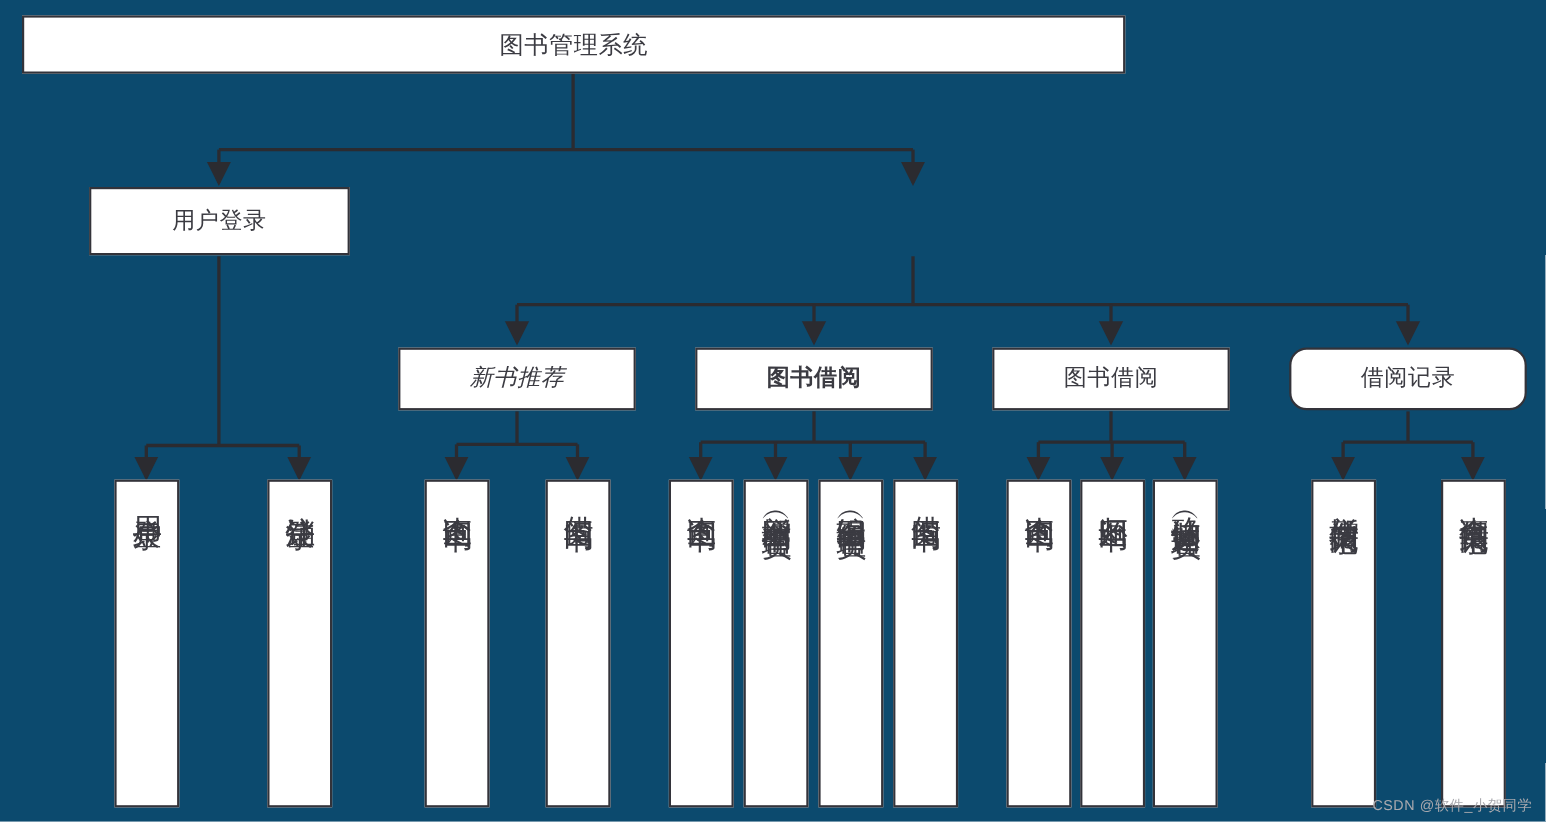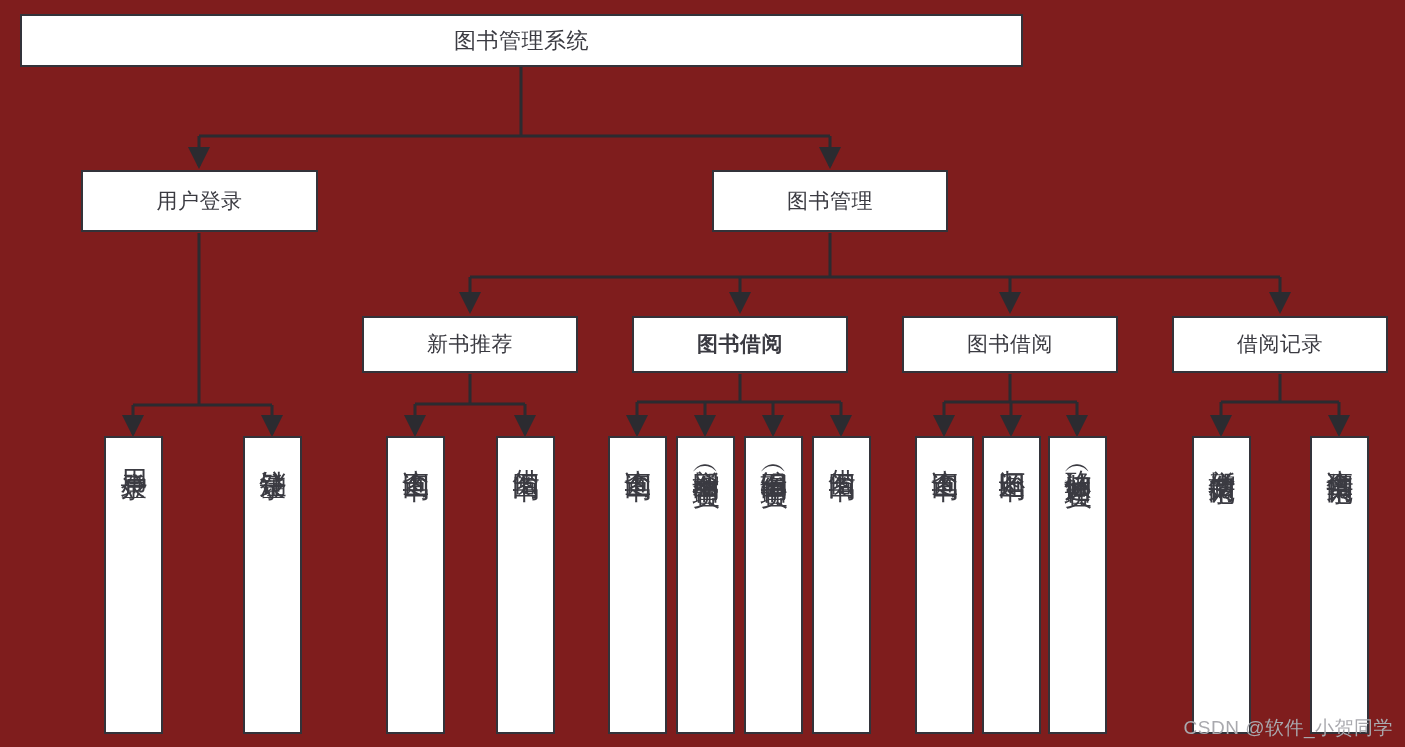--- a/index.html
+++ b/index.html
@@ -7,21 +7,21 @@
     padding: 0;
     background: #ffffff;
   }
   body {
     font-family: "Liberation Sans", "DejaVu Sans", sans-serif;
   }
   #canvas {
     position: relative;
     width: 1405px;
     height: 747px;
-    background: #7f1d1d;
+    background: #0c4a6e;
     overflow: hidden;
   }
   #edges {
     position: absolute;
     left: 0;
     top: 0;
     width: 1405px;
     height: 747px;
     pointer-events: none;
   }
@@ -60,21 +60,21 @@
     text-orientation: upright;
     font-size: 27px;
     line-height: 1.0;
     letter-spacing: 2px;
     white-space: nowrap;
   }
   .watermark {
     position: absolute;
     right: 12px;
     bottom: 6px;
-    font-size: 19px;
+    font-size: 13px;
     color: #a9a9ae;
     letter-spacing: 0.5px;
     z-index: 5;
     white-space: nowrap;
     font-family: "Liberation Sans", "DejaVu Sans", sans-serif;
   }
 </style>
 </head>
 <body>
 
@@ -131,37 +131,34 @@
   </svg>
 
   <div class="node horiz root" style="left:20px; top:14px; width:1003px; height:53px;">
     <span class="label">图书管理系统</span>
   </div>
 
   <div class="node horiz" style="left:81px; top:170px; width:237px; height:62px;">
     <span class="label">用户登录</span>
   </div>
 
-  <div class="node horiz" style="left:712px; top:170px; width:236px; height:62px;">
-    <span class="label">图书管理</span>
-  </div>
-
-  <div class="node horiz" style="left:362px; top:316px; width:216px; height:57px;">
+
+  <div class="node horiz" style="left:362px; top:316px; width:216px; height:57px;font-style:italic;">
     <span class="label">新书推荐</span>
   </div>
 
   <div class="node horiz" style="left:632px; top:316px; width:216px; height:57px;font-weight:bold;">
     <span class="label">图书借阅</span>
   </div>
 
   <div class="node horiz" style="left:902px; top:316px; width:216px; height:57px;">
     <span class="label">图书借阅</span>
   </div>
 
-  <div class="node horiz" style="left:1172px; top:316px; width:216px; height:57px;">
+  <div class="node horiz" style="left:1172px; top:316px; width:216px; height:57px;border-radius:16px;">
     <span class="label">借阅记录</span>
   </div>
 
   <div class="node vert" style="left:104px; top:436px; width:59px; height:298px;">
     <span class="label">用户登录</span>
   </div>
 
   <div class="node vert" style="left:243px; top:436px; width:59px; height:298px;">
     <span class="label">注销登录</span>
   </div>

